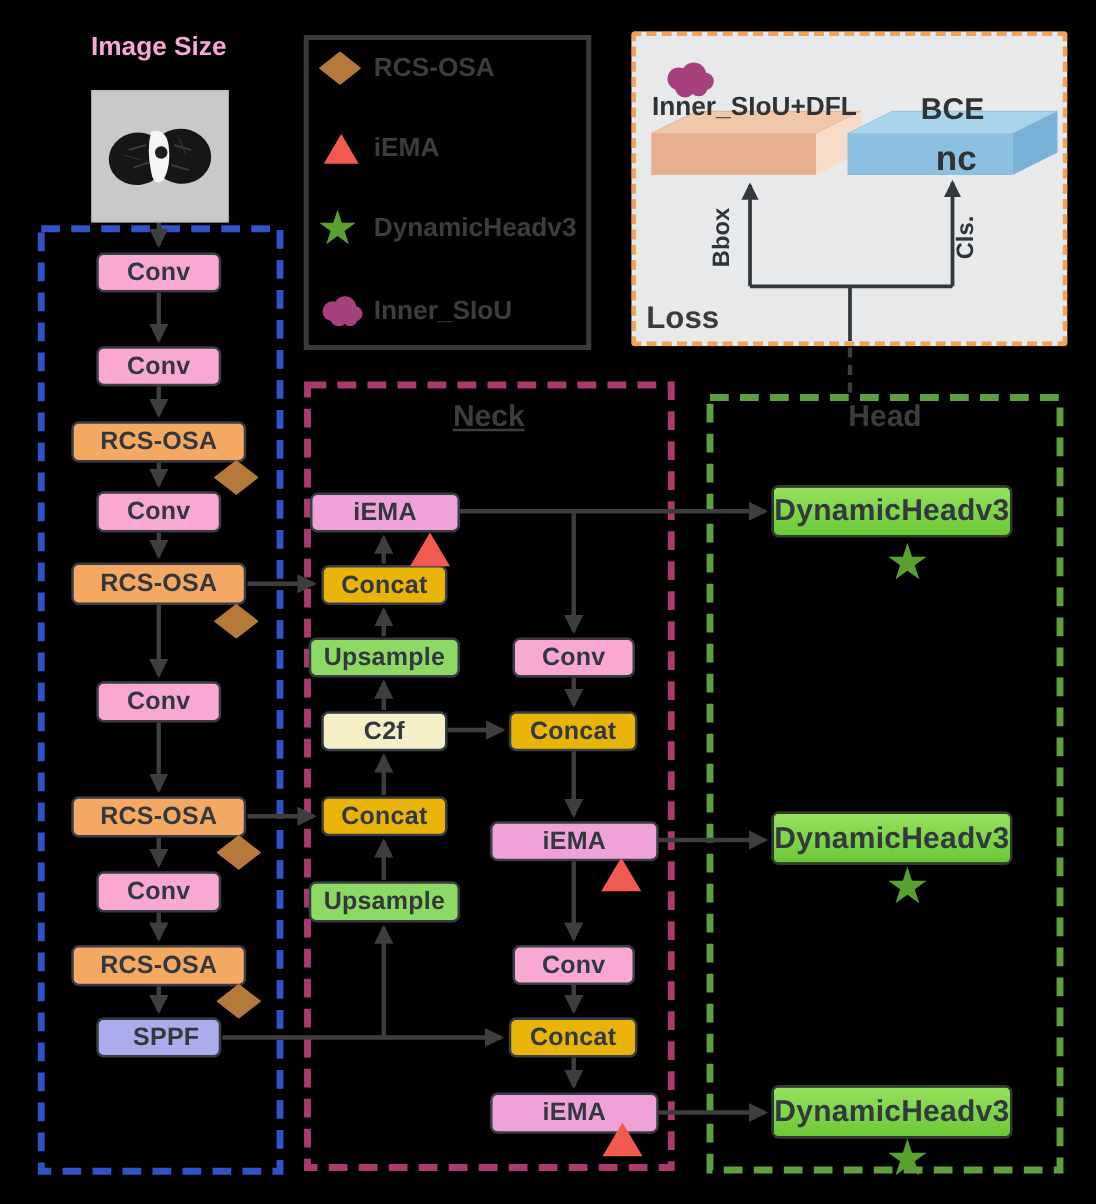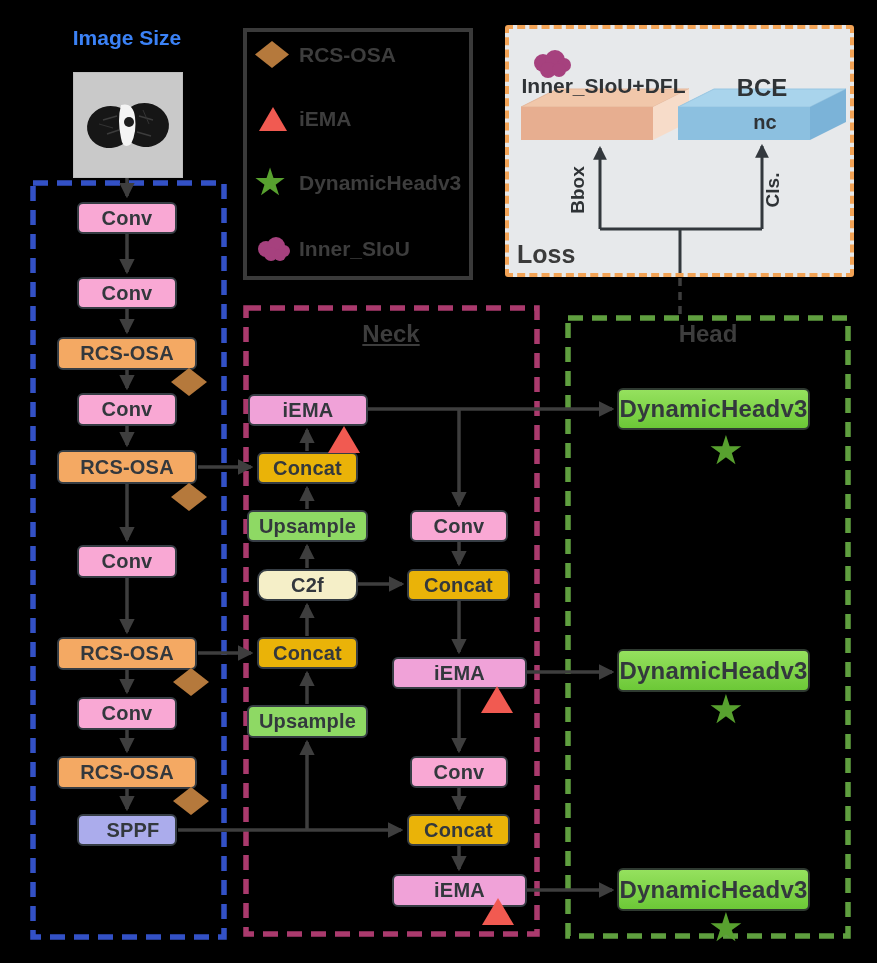--- a/index.html
+++ b/index.html
@@ -29,21 +29,21 @@
   
   #legend{left:243px;top:28px;width:230px;height:252px;border:4px solid #3a3a3a;z-index:2;box-sizing:border-box;}
   .legend-label{position:absolute;left:52px;height:27px;line-height:27px;font-weight:bold;font-size:21px;color:#3d3d3d;white-space:nowrap;}
   
   #loss{left:505px;top:25px;width:349px;height:252px;background:#e7e9eb;border:4px dashed #f2a356;border-radius:3px;z-index:2;box-sizing:border-box;}
   .loss-text{position:absolute;font-weight:bold;color:#2f3336;text-align:center;}
   
   .diamond{position:absolute;width:36px;height:28px;background:#b5793c;clip-path:polygon(50% 0,100% 50%,50% 100%,0 50%);z-index:4;}
   .rtri{position:absolute;width:0;height:0;border-left:16px solid transparent;border-right:16px solid transparent;border-bottom:27px solid #f15a51;z-index:4;}
   .star{position:absolute;color:#58a12f;font-size:40px;line-height:1;z-index:4;font-family:"DejaVu Sans",sans-serif;}
-  .caption{position:absolute;font-weight:bold;font-size:21px;line-height:24px;color:#3b82f6;text-align:center;z-index:2;}
+  .caption{position:absolute;font-weight:bold;font-size:21px;line-height:24px;color:#f9a8d4;text-align:center;z-index:2;}
 </style>
 </head>
 <body>
 
 <div id="canvas">
 
   <svg class="abs" style="left:0;top:0;z-index:1" width="877" height="963" viewBox="0 0 877 963">
     <defs>
       <marker id="ah" viewBox="0 0 10 10" refX="8.5" refY="5" markerWidth="4.4" markerHeight="4.4" orient="auto-start-reverse">
         <path d="M0,0 L10,5 L0,10 z" fill="#3e3e3e"></path>
@@ -168,21 +168,21 @@
 
       <g stroke="#33383d" stroke-width="3" fill="none">
         <line x1="91" y1="200" x2="91" y2="119" marker-end="url(#ah2)"></line>
         <line x1="253" y1="200" x2="253" y2="117" marker-end="url(#ah2)"></line>
         <line x1="91" y1="200" x2="253" y2="200"></line>
         <line x1="171" y1="200" x2="171" y2="244"></line>
       </g>
     </svg>
     <div class="loss-text" style="left:2px;top:45px;width:185px;font-size:21px;">Inner_SIoU+DFL</div>
     <div class="loss-text" style="left:203px;top:45px;width:100px;font-size:24px;">BCE</div>
-    <div class="loss-text" style="left:226px;top:82px;width:60px;font-size:20px;">nc</div>
+    <div class="loss-text" style="left:226px;top:82px;width:60px;font-size:28px;">nc</div>
     <div class="loss-text" style="left:29px;top:150px;width:80px;font-size:19px;transform:rotate(-90deg);">Bbox</div>
     <div class="loss-text" style="left:224px;top:150px;width:80px;font-size:19px;transform:rotate(-90deg);">Cls.</div>
     <div class="loss-text" style="left:8px;top:211px;width:100px;font-size:25px;text-align:left;color:#3b3b3b;">Loss</div>
   </div>
 
   <div class="region-label" style="left:246px;top:320px;width:290px;text-decoration:underline;">Neck</div>
   <div class="region-label" style="left:568px;top:320px;width:280px;">Head</div>
 
   <div class="node conv" style="left:77px;top:202px;width:100px;height:32px;">Conv</div>
   <div class="node conv" style="left:77px;top:277px;width:100px;height:32px;">Conv</div>
@@ -191,21 +191,21 @@
   <div class="node rcs" style="left:57px;top:450px;width:140px;height:34px;">RCS-OSA</div>
   <div class="node conv" style="left:77px;top:545px;width:100px;height:33px;">Conv</div>
   <div class="node rcs" style="left:57px;top:637px;width:140px;height:33px;">RCS-OSA</div>
   <div class="node conv" style="left:77px;top:697px;width:100px;height:33px;">Conv</div>
   <div class="node rcs" style="left:57px;top:756px;width:140px;height:33px;">RCS-OSA</div>
   <div class="node sppf" style="left:77px;top:814px;width:100px;height:32px;padding-left:12px;">SPPF</div>
 
   <div class="node iema" style="left:248px;top:394px;width:120px;height:32px;">iEMA</div>
   <div class="node concat" style="left:257px;top:452px;width:101px;height:32px;">Concat</div>
   <div class="node up" style="left:247px;top:510px;width:121px;height:32px;">Upsample</div>
-  <div class="node c2f" style="left:257px;top:569px;width:101px;height:32px;border-radius:10px;">C2f</div>
+  <div class="node c2f" style="left:257px;top:569px;width:101px;height:32px;">C2f</div>
   <div class="node concat" style="left:257px;top:637px;width:101px;height:32px;">Concat</div>
   <div class="node up" style="left:247px;top:705px;width:121px;height:33px;">Upsample</div>
   <div class="node conv" style="left:410px;top:510px;width:98px;height:32px;">Conv</div>
   <div class="node concat" style="left:407px;top:569px;width:103px;height:32px;">Concat</div>
   <div class="node iema" style="left:392px;top:657px;width:135px;height:32px;">iEMA</div>
   <div class="node conv" style="left:410px;top:756px;width:98px;height:32px;">Conv</div>
   <div class="node concat" style="left:407px;top:814px;width:103px;height:32px;">Concat</div>
   <div class="node iema" style="left:392px;top:874px;width:135px;height:33px;">iEMA</div>
 
   <div class="node dyn" style="left:617px;top:388px;width:193px;height:42px;">DynamicHeadv3</div>

